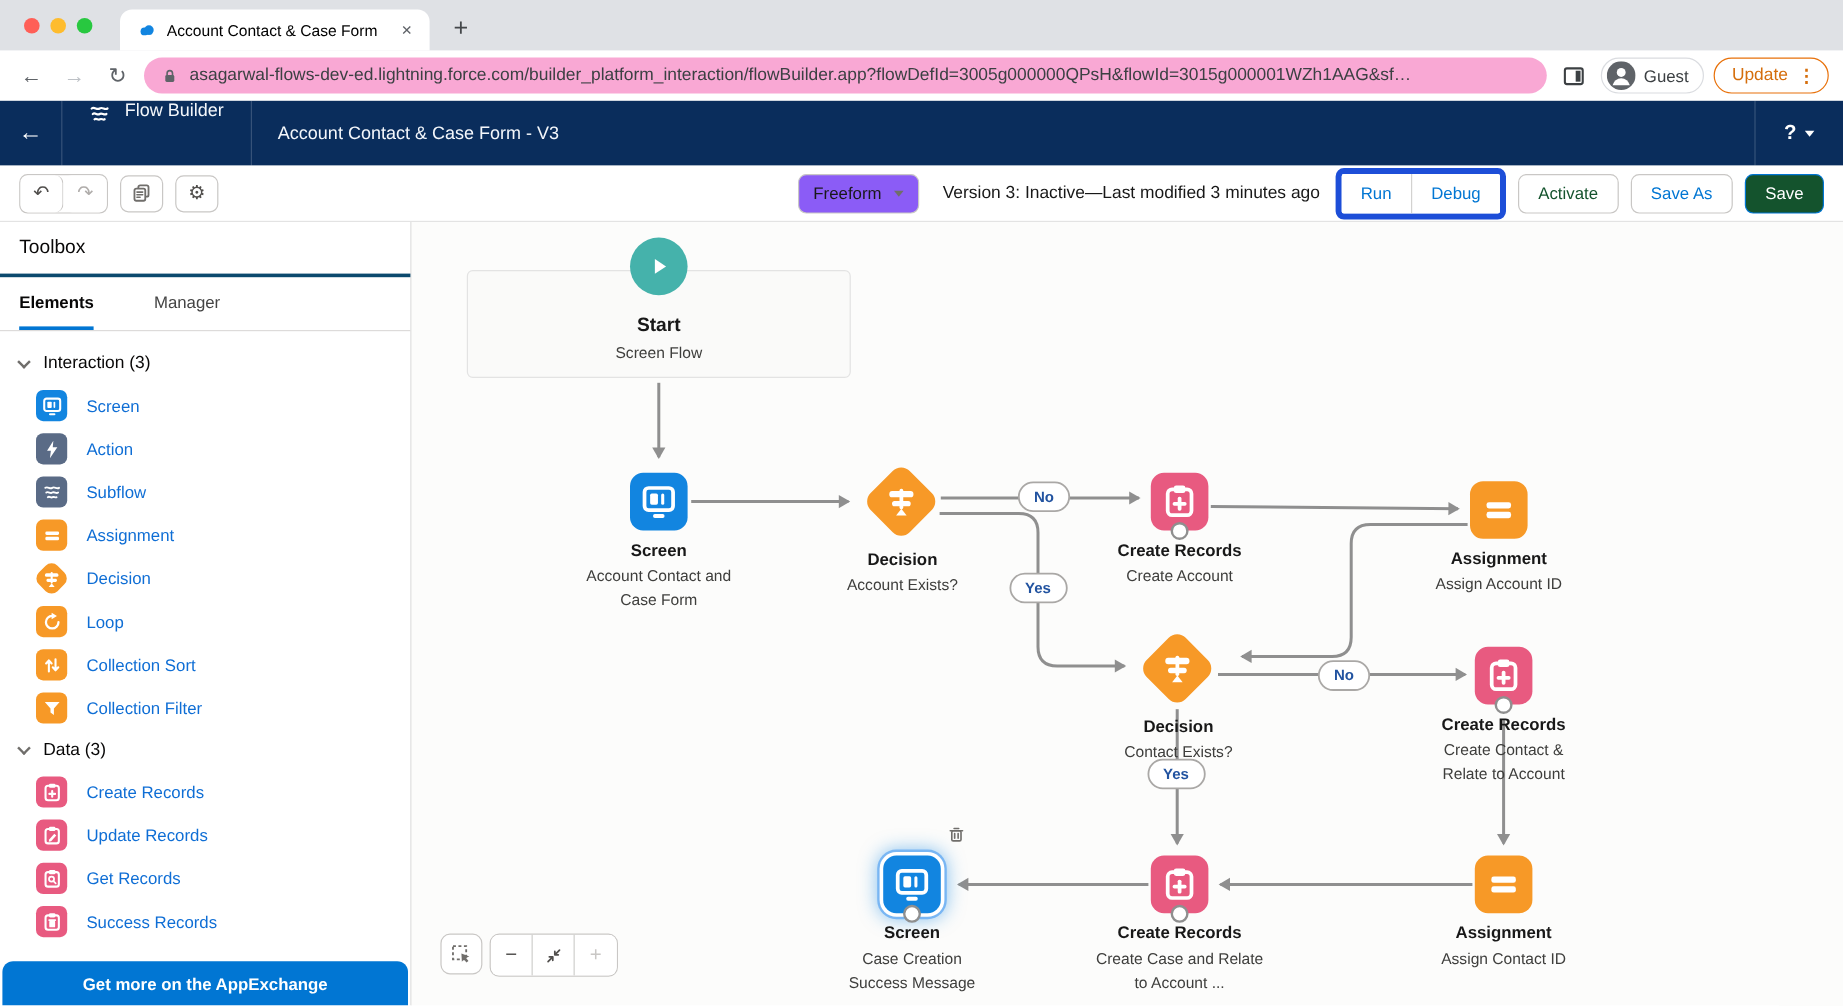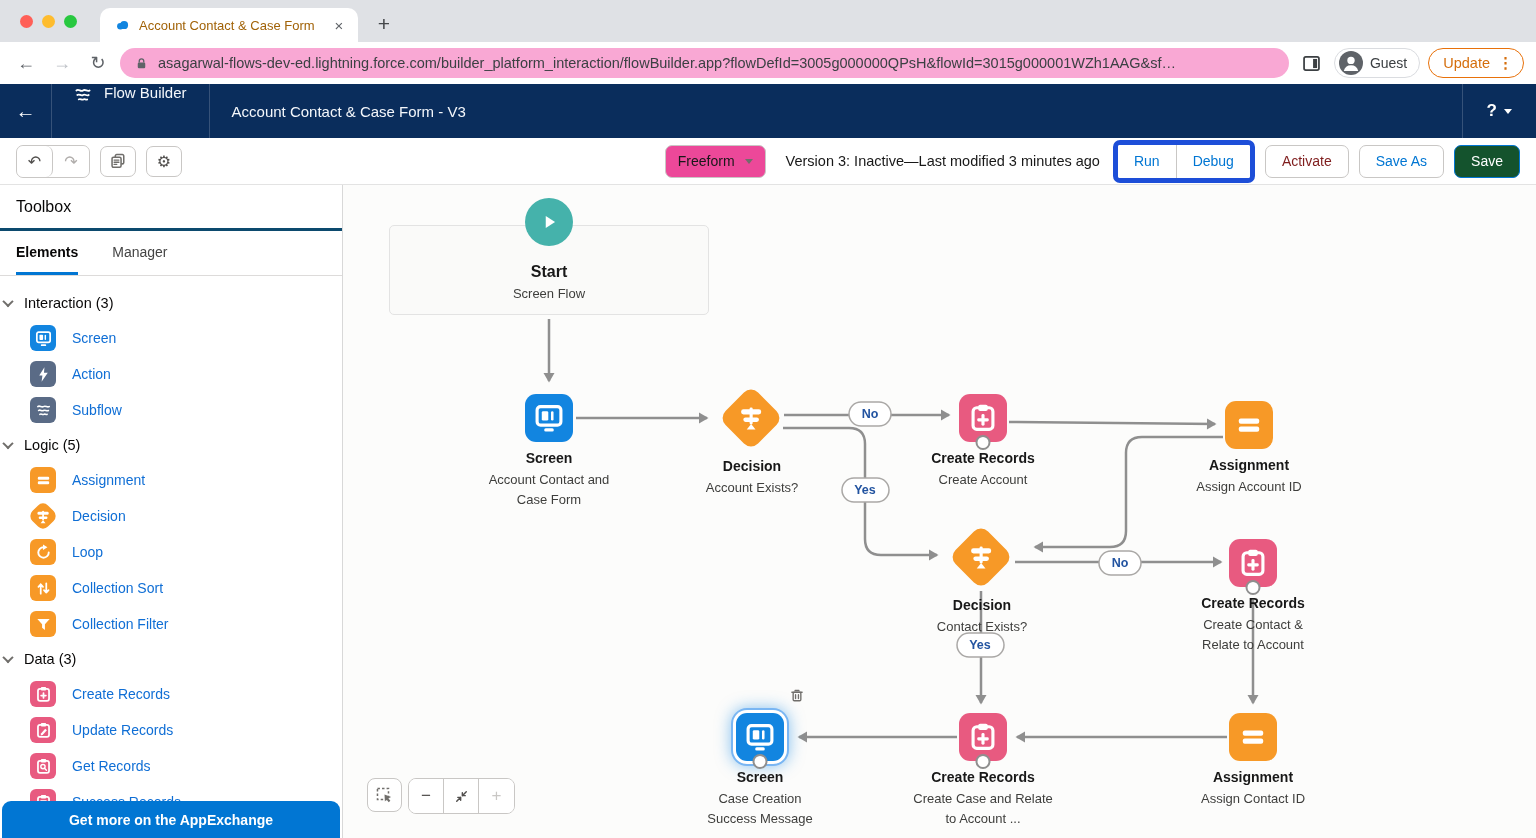--- a/index.html
+++ b/index.html
@@ -6,21 +6,21 @@
   html,body { width:1536px; height:838px; overflow:hidden;
     font-family:"Liberation Sans", sans-serif; background:#fff; }
 
   
   .tabstrip { height:42px; background:#dfe1e5; position:relative; }
   .lights { position:absolute; left:20px; top:15px; display:flex; gap:9px; }
   .light { width:13px; height:13px; border-radius:50%; }
   .light.red{ background:#ff5f57; } .light.yel{ background:#febc2e; } .light.grn{ background:#28c840; }
   .tab { position:absolute; left:100px; top:8px; width:258px; height:34px; background:#fff;
     border-radius:10px 10px 0 0; display:flex; align-items:center; padding:0 10px 0 14px; }
-  .tab-title { flex:1; font-size:13px; color:#a16207; white-space:nowrap; overflow:hidden; }
+  .tab-title { flex:1; font-size:13px; color:#000000; white-space:nowrap; overflow:hidden; }
   .tab-close { color:#5f6368; font-size:15px; width:18px; text-align:center; cursor:default; }
   .newtab { position:absolute; left:370px; top:10px; font-size:21px; color:#44474a; width:28px; height:28px;
     text-align:center; line-height:27px; }
   .navbar { height:42px; background:#fff; display:flex; align-items:center; padding:0 12px; gap:8px; }
   .navbtn { font-size:18px; color:#5f6368; width:28px; height:28px; text-align:center; line-height:28px; border-radius:50%; }
   .navbtn.dim { color:#bdc1c6; }
   .urlpill { flex:1; height:30px; background:#f9a8d4; border-radius:15px; display:flex; align-items:center;
     padding:0 14px; gap:9px; min-width:0; }
   .url { font-size:14.5px; color:#3c4043; white-space:nowrap; overflow:hidden; text-overflow:ellipsis; }
   .chip { height:30px; border:1px solid #dadce0; border-radius:15px; display:flex; align-items:center;
@@ -48,40 +48,40 @@
   
   .cmdbar { height:47px; background:#fff; border-bottom:1px solid #e3e3e3; display:flex; align-items:center;
     padding:0 16px; gap:10px; }
   .grp { display:flex; border:1px solid #c9c7c5; border-radius:7px; overflow:hidden; background:#fff; }
   .grp .ibtn { border:none; border-right:1px solid #c9c7c5; }
   .grp .ibtn:last-child { border-right:none; }
   .ibtn { width:36px; height:31px; background:#fff; border:1px solid #c9c7c5; border-radius:7px;
     display:flex; align-items:center; justify-content:center; font-size:16px; color:#514f4d; }
   .ibtn.dim { color:#b0adab; }
   .freeform { display:flex; align-items:center; gap:10px; border:1px solid #c9c7c5; border-radius:7px;
-    height:33px; padding:0 12px; font-size:14px; color:#181818; background:#ec4899; }
+    height:33px; padding:0 12px; font-size:14px; color:#181818; background:#8b5cf6; }
   .freeform .caret-dn { border-top-color:#706e6b; }
   .status { font-size:14.5px; color:#181818; margin:0 3px 0 10px; }
   .btn { height:33px; border:1px solid #c9c7c5; background:#fff; border-radius:7px; padding:0 16px;
     font-size:14px; color:#0176d3; font-family:inherit; }
-  .btn.disabled { color:#7f1d1d; }
+  .btn.disabled { color:#14532d; }
   .btn.primary { background:#14532d; border-color:#0176d3; color:#fff; }
   .btn-group { display:flex; border:5px solid #1d4ed8; border-radius:7px; overflow:hidden; }
   .btn-group .btn { border:none; border-radius:0; border-right:1px solid #c9c7c5; }
   .btn-group .btn:last-child { border-right:none; }
 
   
   .main { display:flex; height:653px; }
   .sidebar { width:343px; border-right:1px solid #d8d8d8; position:relative; background:#fff; }
   .sb-title { font-size:16px; color:#080707; padding:13px 16px 12px; border-bottom:3px solid #0c4a6e; }
-  .sb-tabs { display:flex; gap:34px; padding:0 16px; border-bottom:1px solid #dddbda; height:45px; align-items:stretch; }
+  .sb-tabs { display:flex; gap:50px; padding:0 16px; border-bottom:1px solid #dddbda; height:45px; align-items:stretch; }
   .sb-tab { font-size:14px; color:#444; display:flex; align-items:center; border-bottom:3px solid transparent; }
   .sb-tab.active { font-weight:700; color:#080707; border-bottom-color:#0176d3; }
   .sb-scroll { padding:10px 0 0; }
-  .sec-head { display:flex; align-items:center; gap:12px; height:34px; padding-left:4px; }
+  .sec-head { display:flex; align-items:center; gap:12px; height:34px; padding-left:16px; }
   .chev { width:8px; height:8px; border-right:2px solid #706e6b; border-bottom:2px solid #706e6b;
     transform:rotate(45deg) translate(-1px,-1px); }
   .sec-label { font-size:14.5px; color:#080707; }
   .sb-item { display:flex; align-items:center; gap:16px; height:36px; padding-left:30px; }
   .sb-ic { width:26px; height:26px; border-radius:6px; display:flex; align-items:center; justify-content:center; flex:none; }
   .sb-ic svg { width:19px; height:19px; }
   .sb-item-label { font-size:14px; color:#0f6ed5; }
   .ic-blue { background:#1285e0; } .ic-slate { background:#5a6b86; }
   .ic-orange { background:#f79927; } .ic-pink { background:#e85a80; }
   .ic-diamond { transform:rotate(45deg); border-radius:7px; width:22px; height:22px; margin:2px; }
@@ -346,24 +346,20 @@
       </div>
       <div class="sb-item">
         <span class="sb-ic ic-slate">
             <svg>
               <use href="#i-subflow"></use>
             </svg>
           </span>
         <span class="sb-item-label">Subflow</span>
       </div>
 
-      <div class="sec-head">
-        <span class="chev"></span>
-        <span class="sec-label">Logic (5)</span>
-      </div>
       <div class="sb-item">
         <span class="sb-ic ic-orange">
             <svg>
               <use href="#i-equals"></use>
             </svg>
           </span>
         <span class="sb-item-label">Assignment</span>
       </div>
       <div class="sb-item">
         <span class="sb-ic ic-orange ic-diamond">

